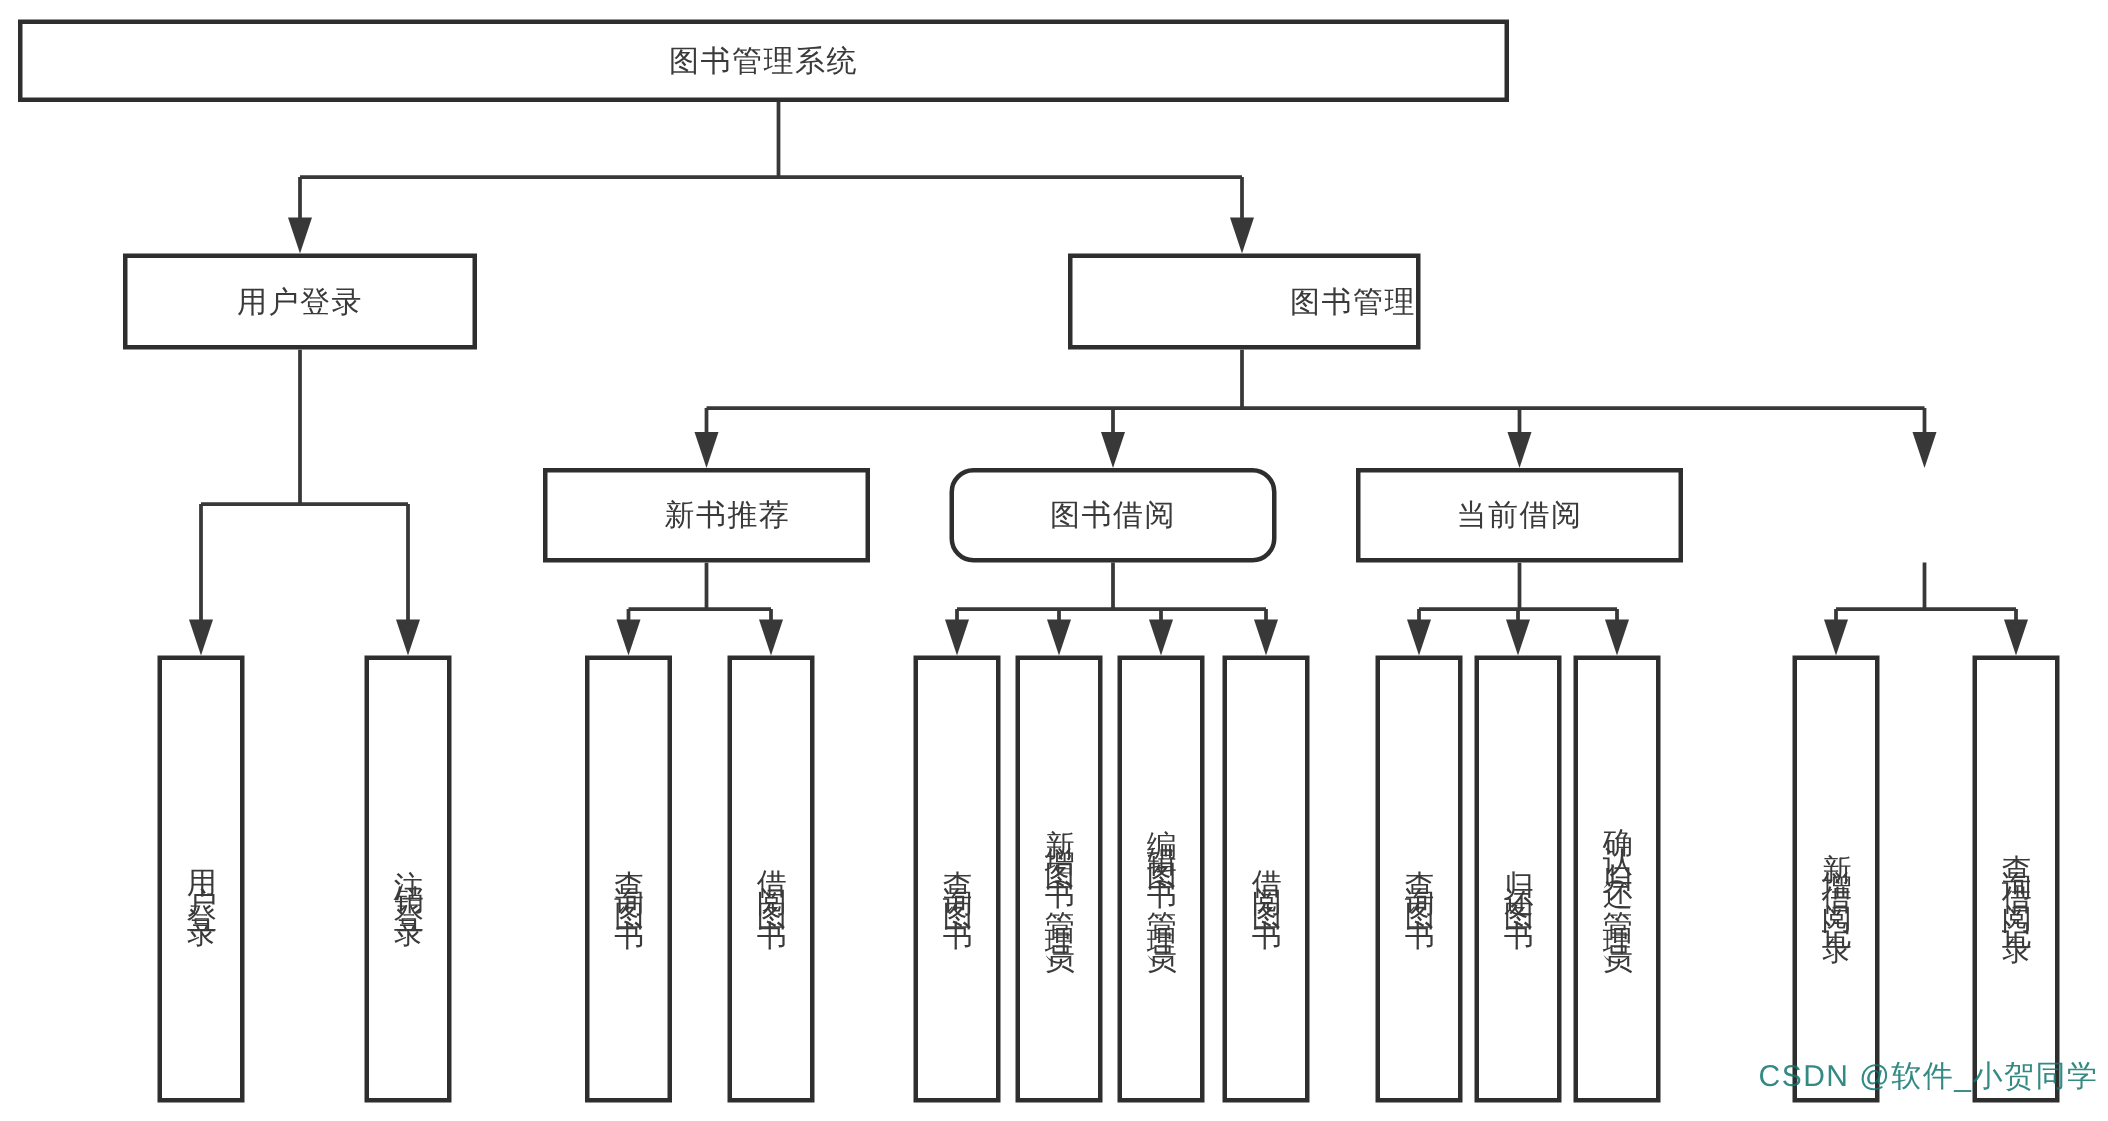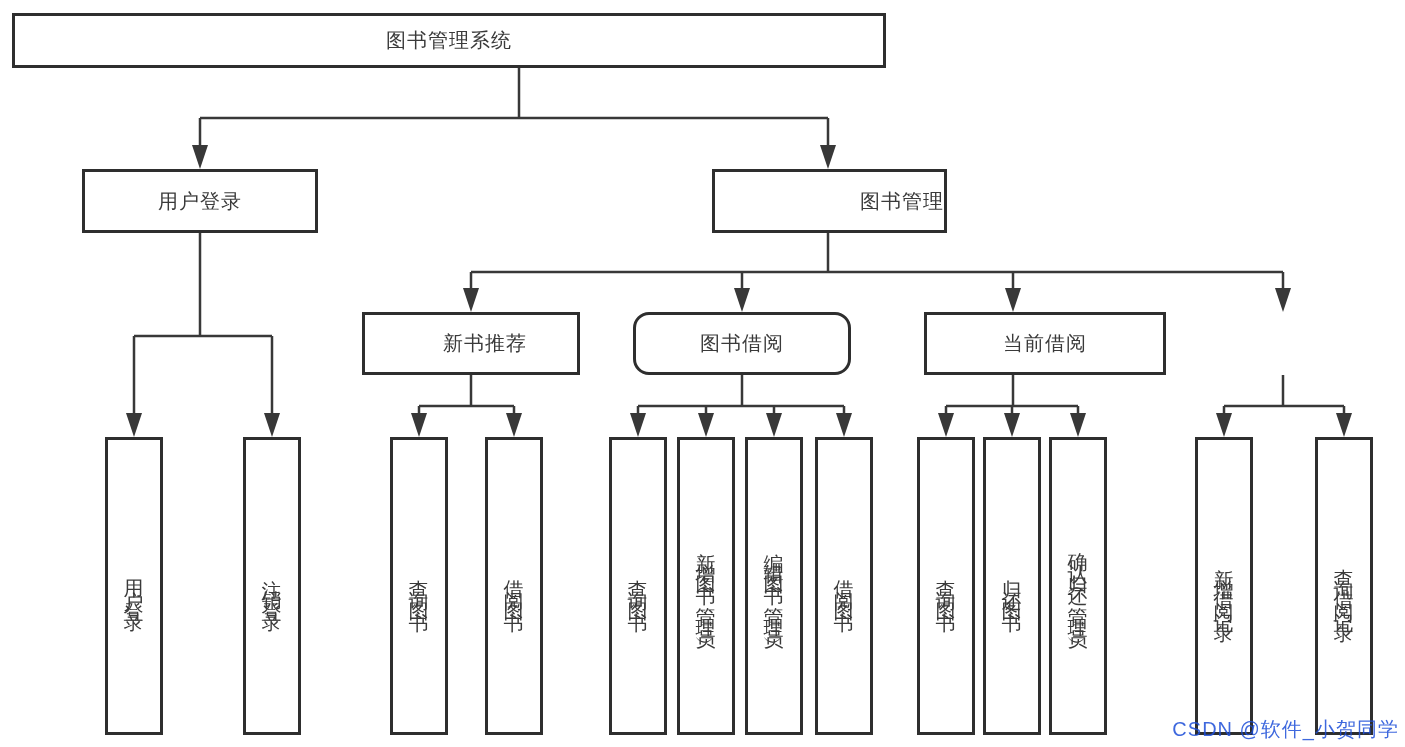--- a/index.html
+++ b/index.html
@@ -52,41 +52,41 @@
     writing-mode: vertical-rl;
     text-orientation: upright;
     color: #3a3a3a;
     font-size: 20px;
     letter-spacing: 11px;
     line-height: 1;
     max-height: 290px;
   }
 
   
-  .n-root   { left: 12px;   top: 13px;  width: 874px; height: 55px; text-align: center; }
+  .n-root   { left: 12px;   top: 13px;  width: 994px; height: 55px; text-align: center; }
   .n-login  { left: 82px;   top: 169px; width: 236px;  height: 64px; }
   .n-manage { left: 712px;  top: 169px; width: 235px;  height: 64px; justify-content: flex-end; }
   .n-l3a { left: 362px;  top: 312px; width: 218px; height: 63px; padding-left: 28px; }
   .n-l3b { left: 633px;  top: 312px; width: 218px; height: 63px; border-radius: 16px; }
-  .n-l3c { left: 904px;  top: 312px; width: 242px; height: 63px; margin-left: 20px; }
+  .n-l3c { left: 904px;  top: 312px; width: 218px; height: 63px; }
   .n-l3d { left: 1177px; top: 312px; width: 211px; height: 63px; }
 
   .lf-g1a { left: 105px; }  .lf-g1b { left: 243px; }
   .lf-g2a { left: 390px; }  .lf-g2b { left: 485px; }
   .lf-g3a { left: 609px; }  .lf-g3b { left: 677px; }
   .lf-g3c { left: 745px; }  .lf-g3d { left: 815px; }
   .lf-g4a { left: 917px; }  .lf-g4b { left: 983px; }  .lf-g4c { left: 1049px; }
   .lf-g5a { left: 1195px; } .lf-g5b { left: 1315px; }
 
   .watermark {
     position: absolute;
     right: 6px;
-    bottom: 4px;
+    bottom: 16px;
     font-size: 20px;
-    color: #1d4ed8;
+    color: #0f766e;
     opacity: 0.85;
     z-index: 3;
     letter-spacing: 1px;
   }
 </style>
 </head>
 <body>
 
 <div class="stage">
 

